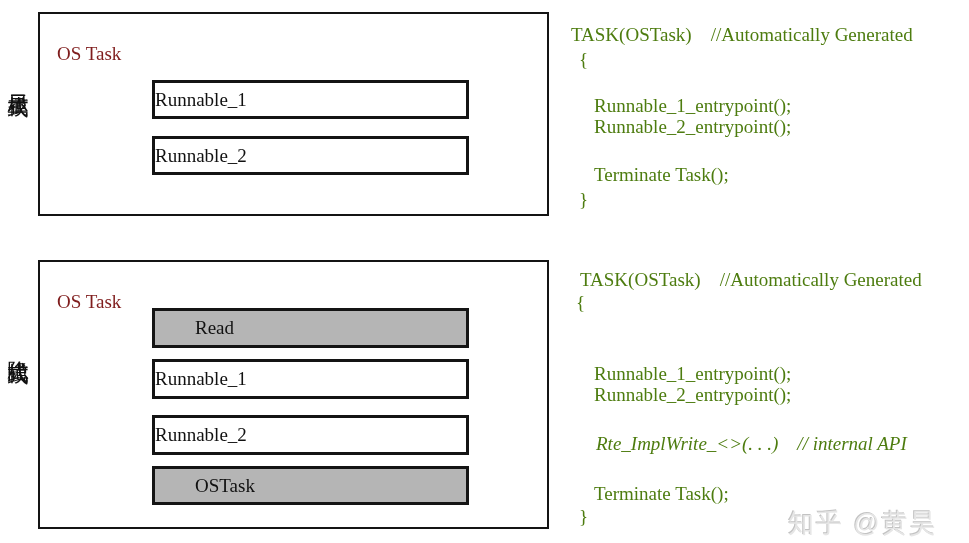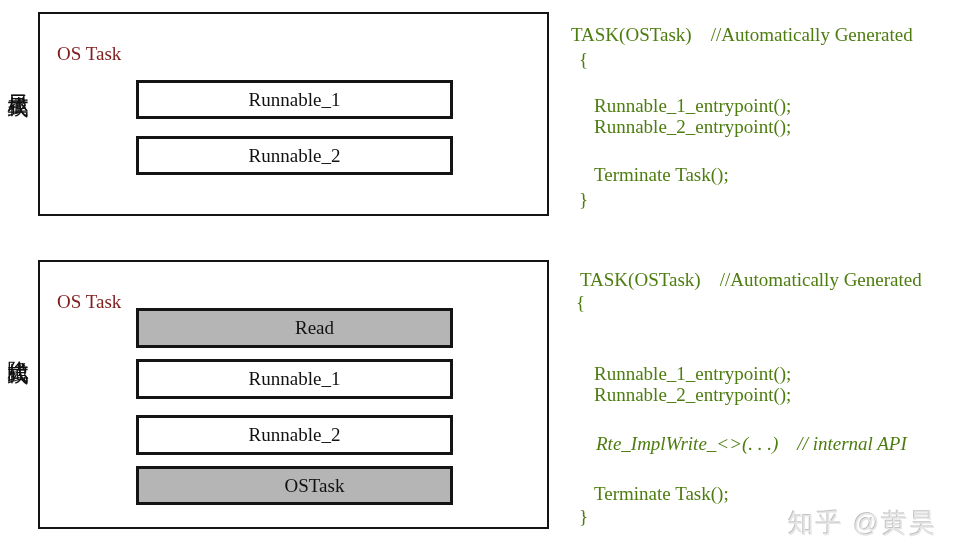--- a/index.html
+++ b/index.html
@@ -37,26 +37,26 @@
   .osbox.top{top:12px;height:204px;}
   .osbox.bottom{top:260px;height:269px;}
   .osbox-title{
     position:absolute;left:17px;top:10px;
     font-size:19px;color:#7f1d1d;margin-top:19px;
   }
 
   
   .row{
     position:absolute;
-    left:96px;
+    left:112px;
     width:317px;height:40px;
     border:3px solid var(--border);
     background:#ffffff;
     box-sizing:border-box;
-    display:flex;align-items:center;justify-content:center;
+    display:flex;align-items:center;
     font-size:19px;
   }
   .row.shaded{background:var(--shaded);padding-left:40px;}
   .t-r1{top:66px;height:39px;}
   .t-r2{top:122px;height:39px;}
   .b-read{top:46px;}
   .b-r1{top:97px;}
   .b-r2{top:153px;}
   .b-write{top:204px;height:39px;}
 

